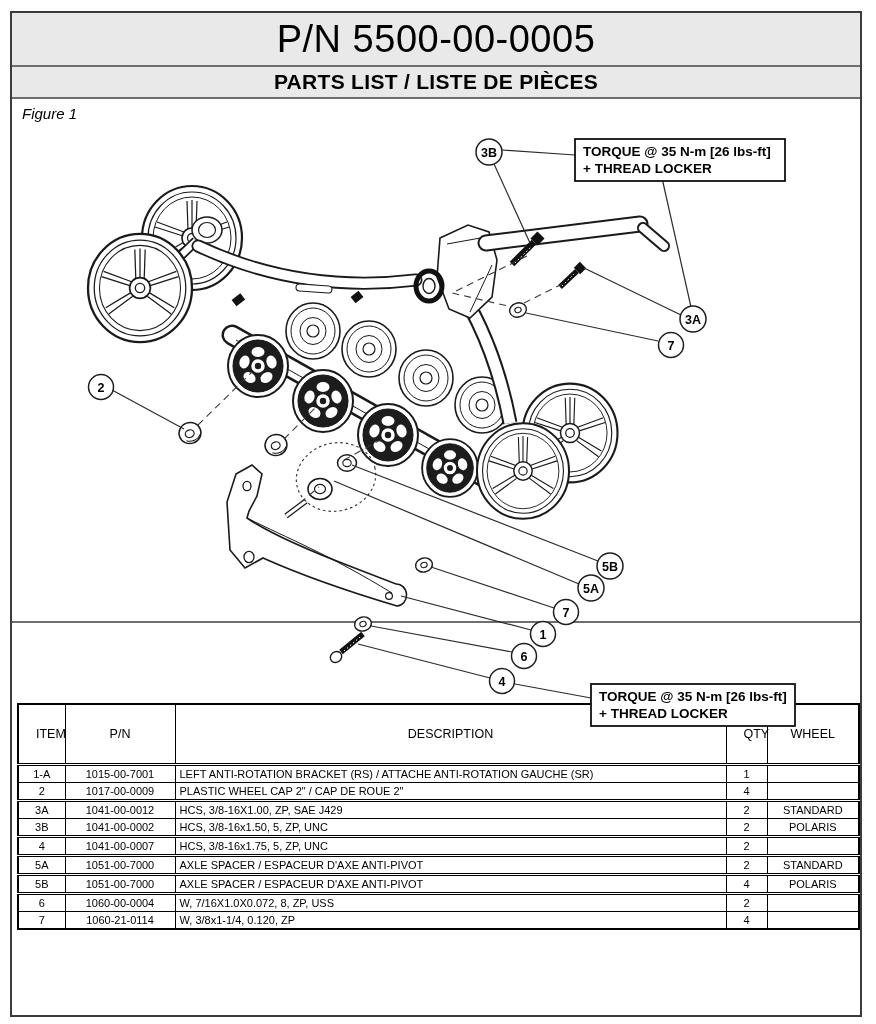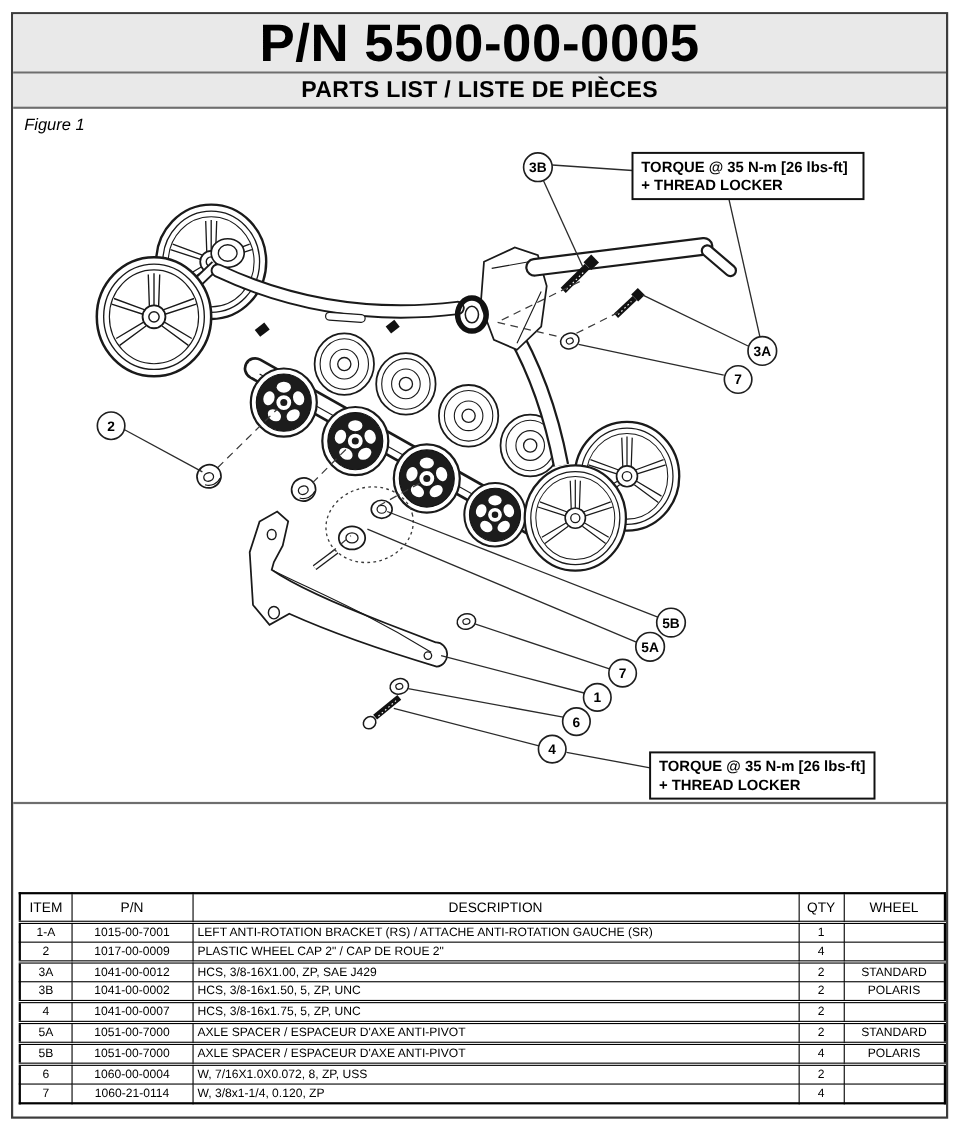--- a/index.html
+++ b/index.html
@@ -1,29 +1,29 @@
 <!DOCTYPE html>
 <html><head>
 <meta charset="utf-8">
 <style>
   html,body{margin:0;padding:0;background:#fff;}
   body{width:876px;height:1024px;position:relative;font-family:"Liberation Sans",sans-serif;color:#000;}
   .page-frame{position:absolute;left:10px;top:11px;width:852px;height:1006px;border:2px solid #3c3c3c;box-sizing:border-box;background:#fff;}
   .bar{background:#e9e9e9;border-bottom:2px solid #6e6e6e;display:flex;align-items:center;justify-content:center;box-sizing:border-box;}
   .title-bar{height:54px;}
-  .title-bar span{font-size:48px;font-weight:bold;letter-spacing:.5px;}
+  .title-bar span{font-size:38px;font-weight:normal;letter-spacing:.5px;}
   .subtitle-bar{height:32px;}
   .subtitle-bar span{font-size:21px;font-weight:bold;letter-spacing:.3px;}
-  .figure-area{position:relative;height:632px;border-bottom:2px solid #6e6e6e;box-sizing:border-box;background:#fff;}
+  .figure-area{position:relative;height:524px;border-bottom:2px solid #6e6e6e;box-sizing:border-box;background:#fff;}
   .figure-label{position:absolute;left:10px;top:6px;font-style:italic;font-size:15px;}
   .figure-area svg{position:absolute;left:0;top:0;}
   .gap-area{height:80px;}
   .table-wrap{padding-left:5px;}
   table{border-collapse:collapse;width:843px;table-layout:fixed;border:2px solid #000;}
-  th{font-weight:normal;font-size:12.5px;height:24px;border:1px solid #000;padding:0;margin-top:24px;}
+  th{font-weight:normal;font-size:12.5px;height:24px;border:1px solid #000;padding:17px;margin-top:24px;}
   td{font-size:11px;height:16px;border:1px solid #000;padding:0 4px;white-space:nowrap;overflow:hidden;}
   thead tr{border-bottom:3px double #000;}
   tr.thick-top{border-top:3px double #000;}
   td.c{text-align:center;padding:0 1px;}
   
   .ln{stroke:#1a1a1a;fill:none;}
   .part{stroke:#1a1a1a;fill:#fff;}
   .ld{stroke:#2b2b2b;stroke-width:1.2;fill:none;}
   .dash{stroke:#3a3a3a;stroke-width:1.1;stroke-dasharray:7 5;fill:none;}
   .dots{stroke:#3a3a3a;stroke-width:1.2;stroke-dasharray:2.5 3;fill:none;}

